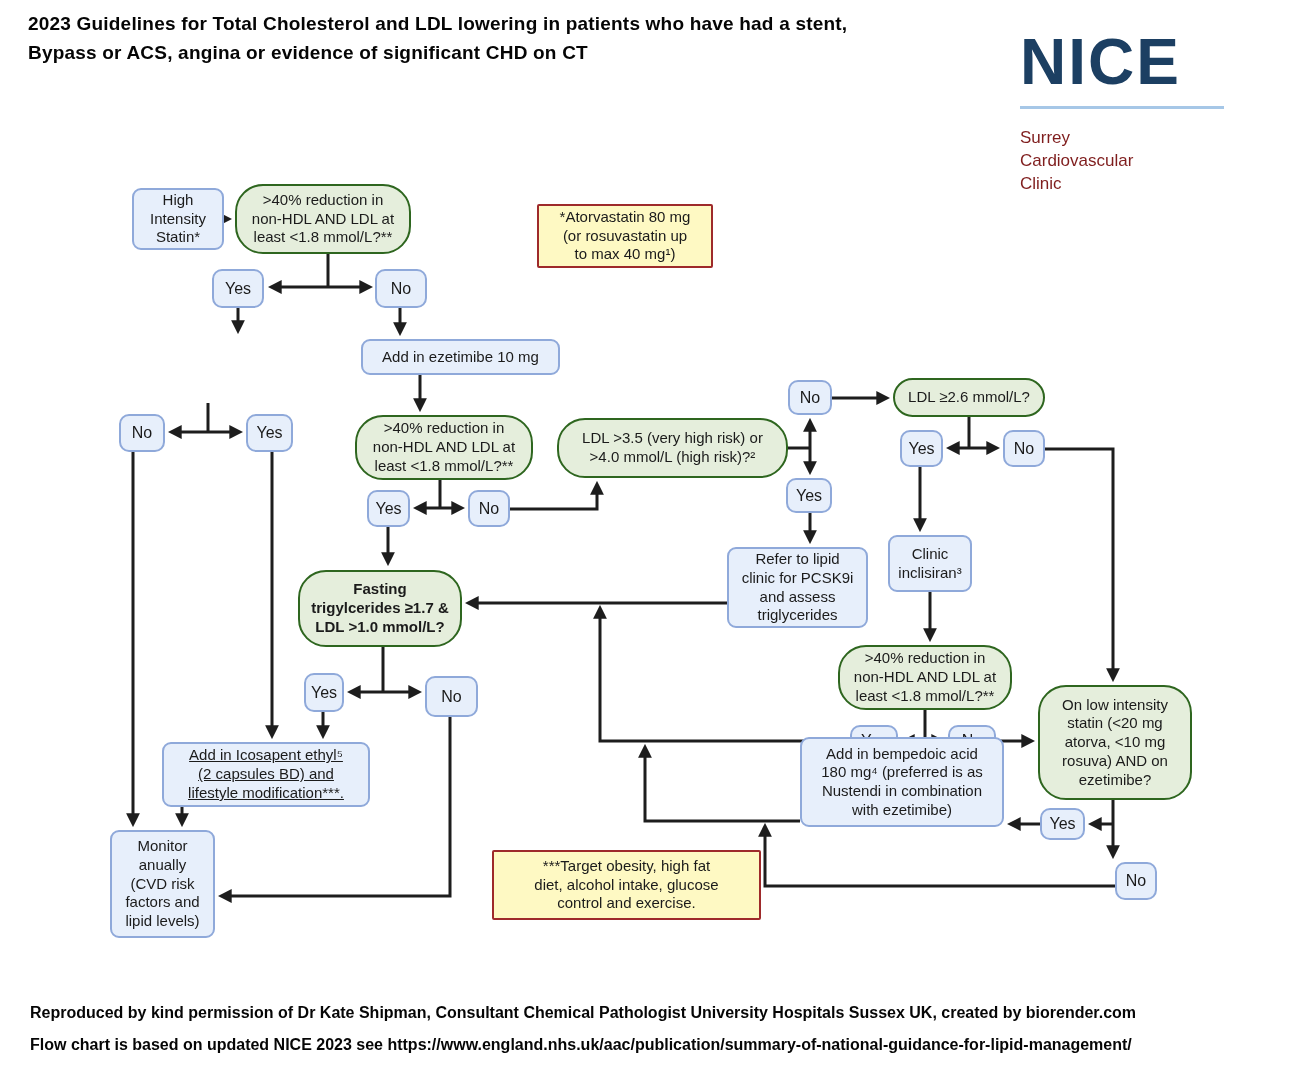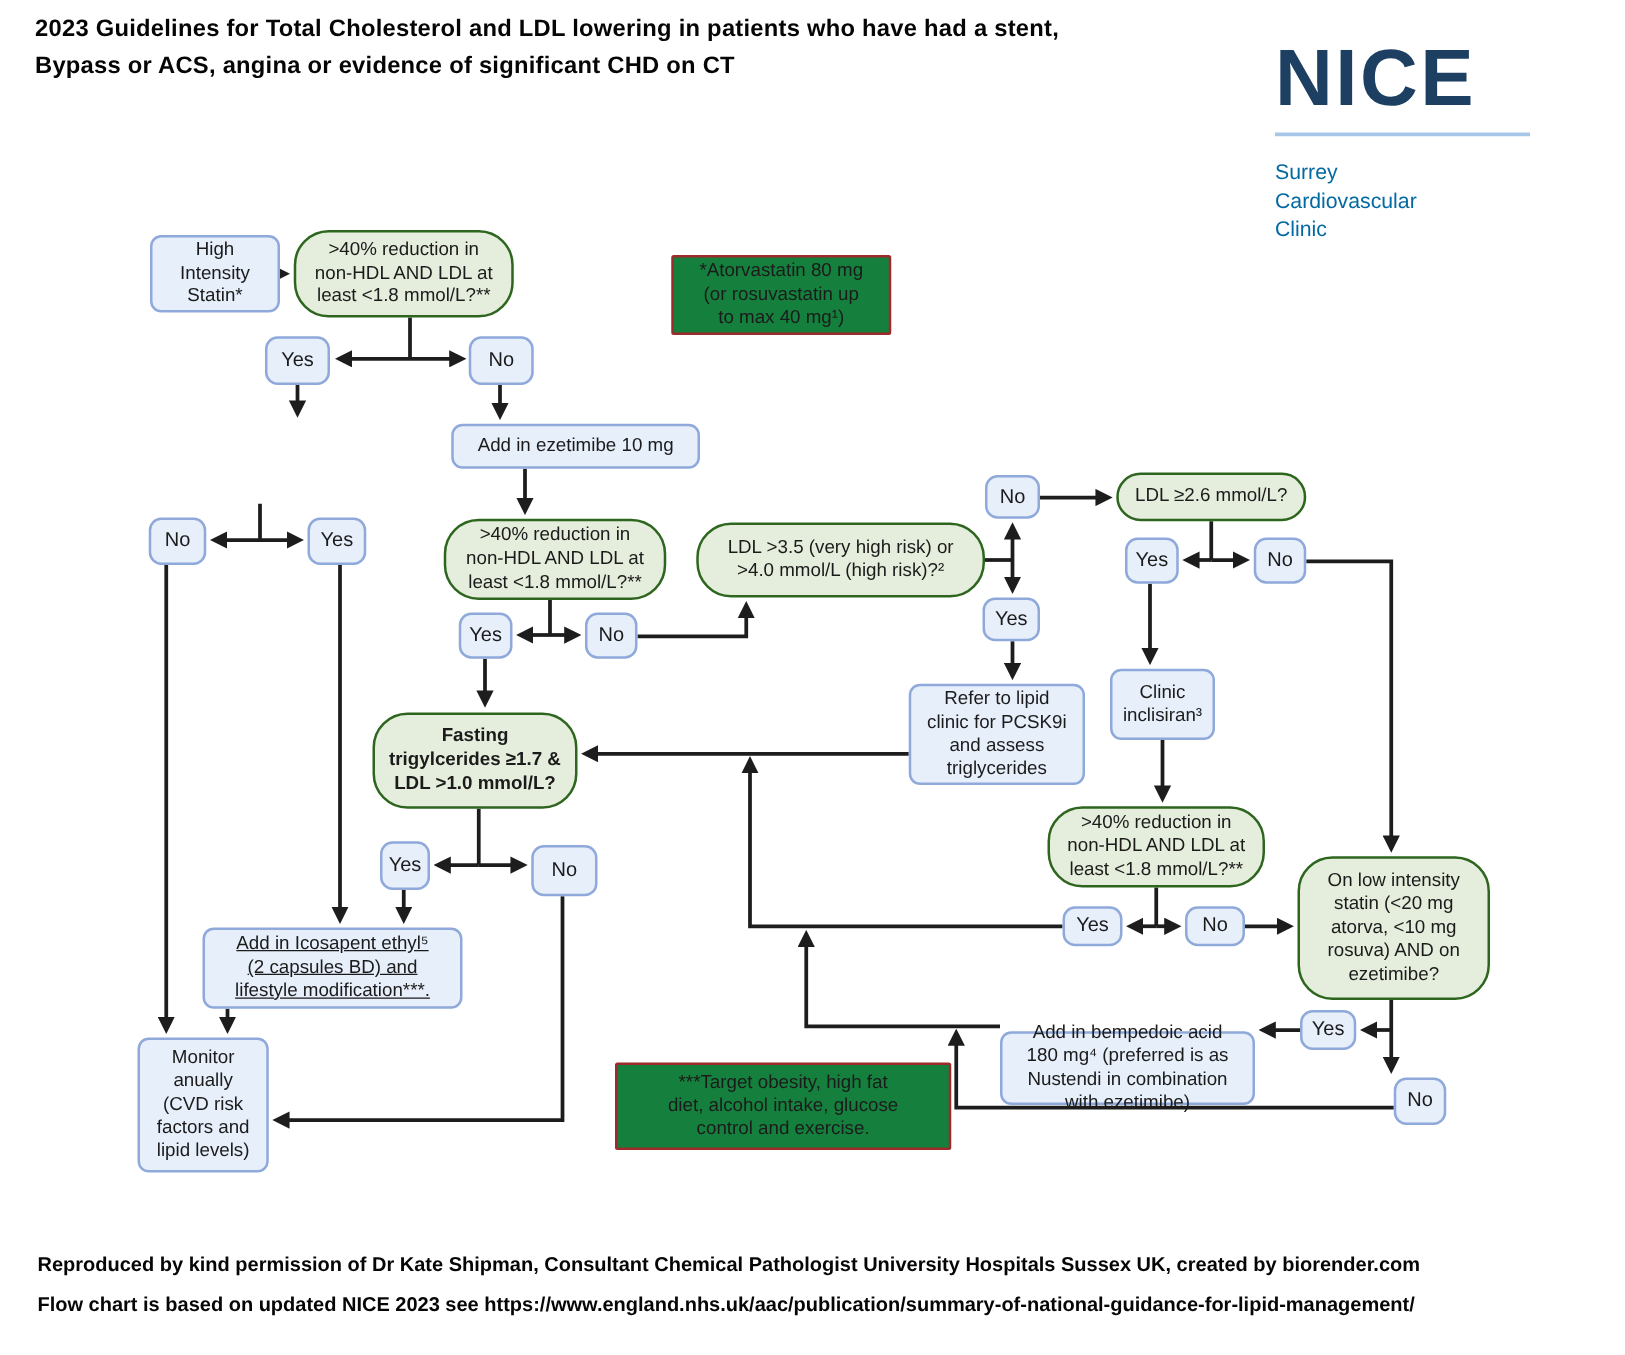--- a/index.html
+++ b/index.html
@@ -15,34 +15,34 @@
   }
   .blue{
     background:#e7effb;border:2px solid #8fa9da;border-radius:9px;font-size:15px;
   }
   .blue.sm{font-size:16px;border-radius:10px;padding:2px;}
   .green{
     background:#e5eedc;border:2.5px solid #2e661f;border-radius:28px;font-size:15px;
   }
   .green.pill{border-radius:20px;}
   .red{
-    background:#15803d;border:2.5px solid #9e2a2b;border-radius:2px;font-size:15px;
+    background:#fef9c3;border:2.5px solid #9e2a2b;border-radius:2px;font-size:15px;
   }
   .title{
     position:absolute;left:28px;top:10px;font-size:19px;font-weight:700;
     line-height:1.5;color:#050505;letter-spacing:.2px;
   }
   .logo{position:absolute;left:1020px;top:30px;width:210px;}
   .logo-acronym{
     font-size:64px;font-weight:700;letter-spacing:2px;color:#1c3f62;line-height:1;
   }
   .logo-divider{margin-top:12px;width:204px;height:3px;background:#a6c7e7;}
   .logo-name{
     margin-top:18px;font-size:17px;line-height:1.35;font-weight:500;
-    color:#0369a1;white-space:pre-line;
+    color:#7f1d1d;white-space:pre-line;
   }
   .footer{
     position:absolute;left:30px;font-size:16px;font-weight:700;color:#060606;
   }
 </style>
 </head>
 <body>
 
 <div class="canvas">
 
@@ -107,21 +107,21 @@
   </div>
 
   <div class="logo">
     <div class="logo-acronym">NICE</div>
     <div class="logo-divider"></div>
     <div class="logo-name">Surrey
 Cardiovascular
 Clinic</div>
   </div>
 
-  <div class="node blue" style="left:120px;top:188px;width:104px;height:62px;">High
+  <div class="node blue" style="left:132px;top:188px;width:92px;height:62px;">High
 Intensity
 Statin*</div>
   <div class="node green" style="left:235px;top:184px;width:176px;height:70px;">&gt;40% reduction in
 non-HDL AND LDL at
 least &lt;1.8 mmol/L?**</div>
   <div class="node blue sm" style="left:212px;top:269px;width:52px;height:39px;">Yes</div>
   <div class="node blue sm" style="left:375px;top:269px;width:52px;height:39px;">No</div>
   <div class="node blue sm" style="left:119px;top:414px;width:46px;height:38px;">No</div>
   <div class="node blue sm" style="left:246px;top:414px;width:47px;height:38px;">Yes</div>
   <div class="node blue" style="left:361px;top:339px;width:199px;height:36px;">Add in ezetimibe 10 mg</div>
@@ -153,21 +153,21 @@
 least &lt;1.8 mmol/L?**</div>
   <div class="node blue sm" style="left:850px;top:725px;width:48px;height:32px;">Yes</div>
   <div class="node blue sm" style="left:948px;top:725px;width:48px;height:32px;">No</div>
   <div class="node green" style="left:1038px;top:685px;width:154px;height:115px;">On low intensity
 statin (&lt;20 mg
 atorva, &lt;10 mg
 rosuva) AND on
 ezetimibe?</div>
   <div class="node blue sm" style="left:1040px;top:808px;width:45px;height:32px;">Yes</div>
   <div class="node blue sm" style="left:1115px;top:862px;width:42px;height:38px;">No</div>
-  <div class="node blue" style="left:800px;top:825px;width:204px;height:59px;">Add in bempedoic acid
+  <div class="node blue" style="left:800px;top:737px;width:204px;height:90px;">Add in bempedoic acid
 180 mg⁴ (preferred is as
 Nustendi in combination
 with ezetimibe)</div>
   <div class="node blue" style="left:162px;top:742px;width:208px;height:65px;text-decoration:underline;">Add in Icosapent ethyl⁵
 (2 capsules BD) and
 lifestyle modification***.</div>
   <div class="node blue" style="left:110px;top:830px;width:105px;height:108px;">Monitor
 anually
 (CVD risk
 factors and

